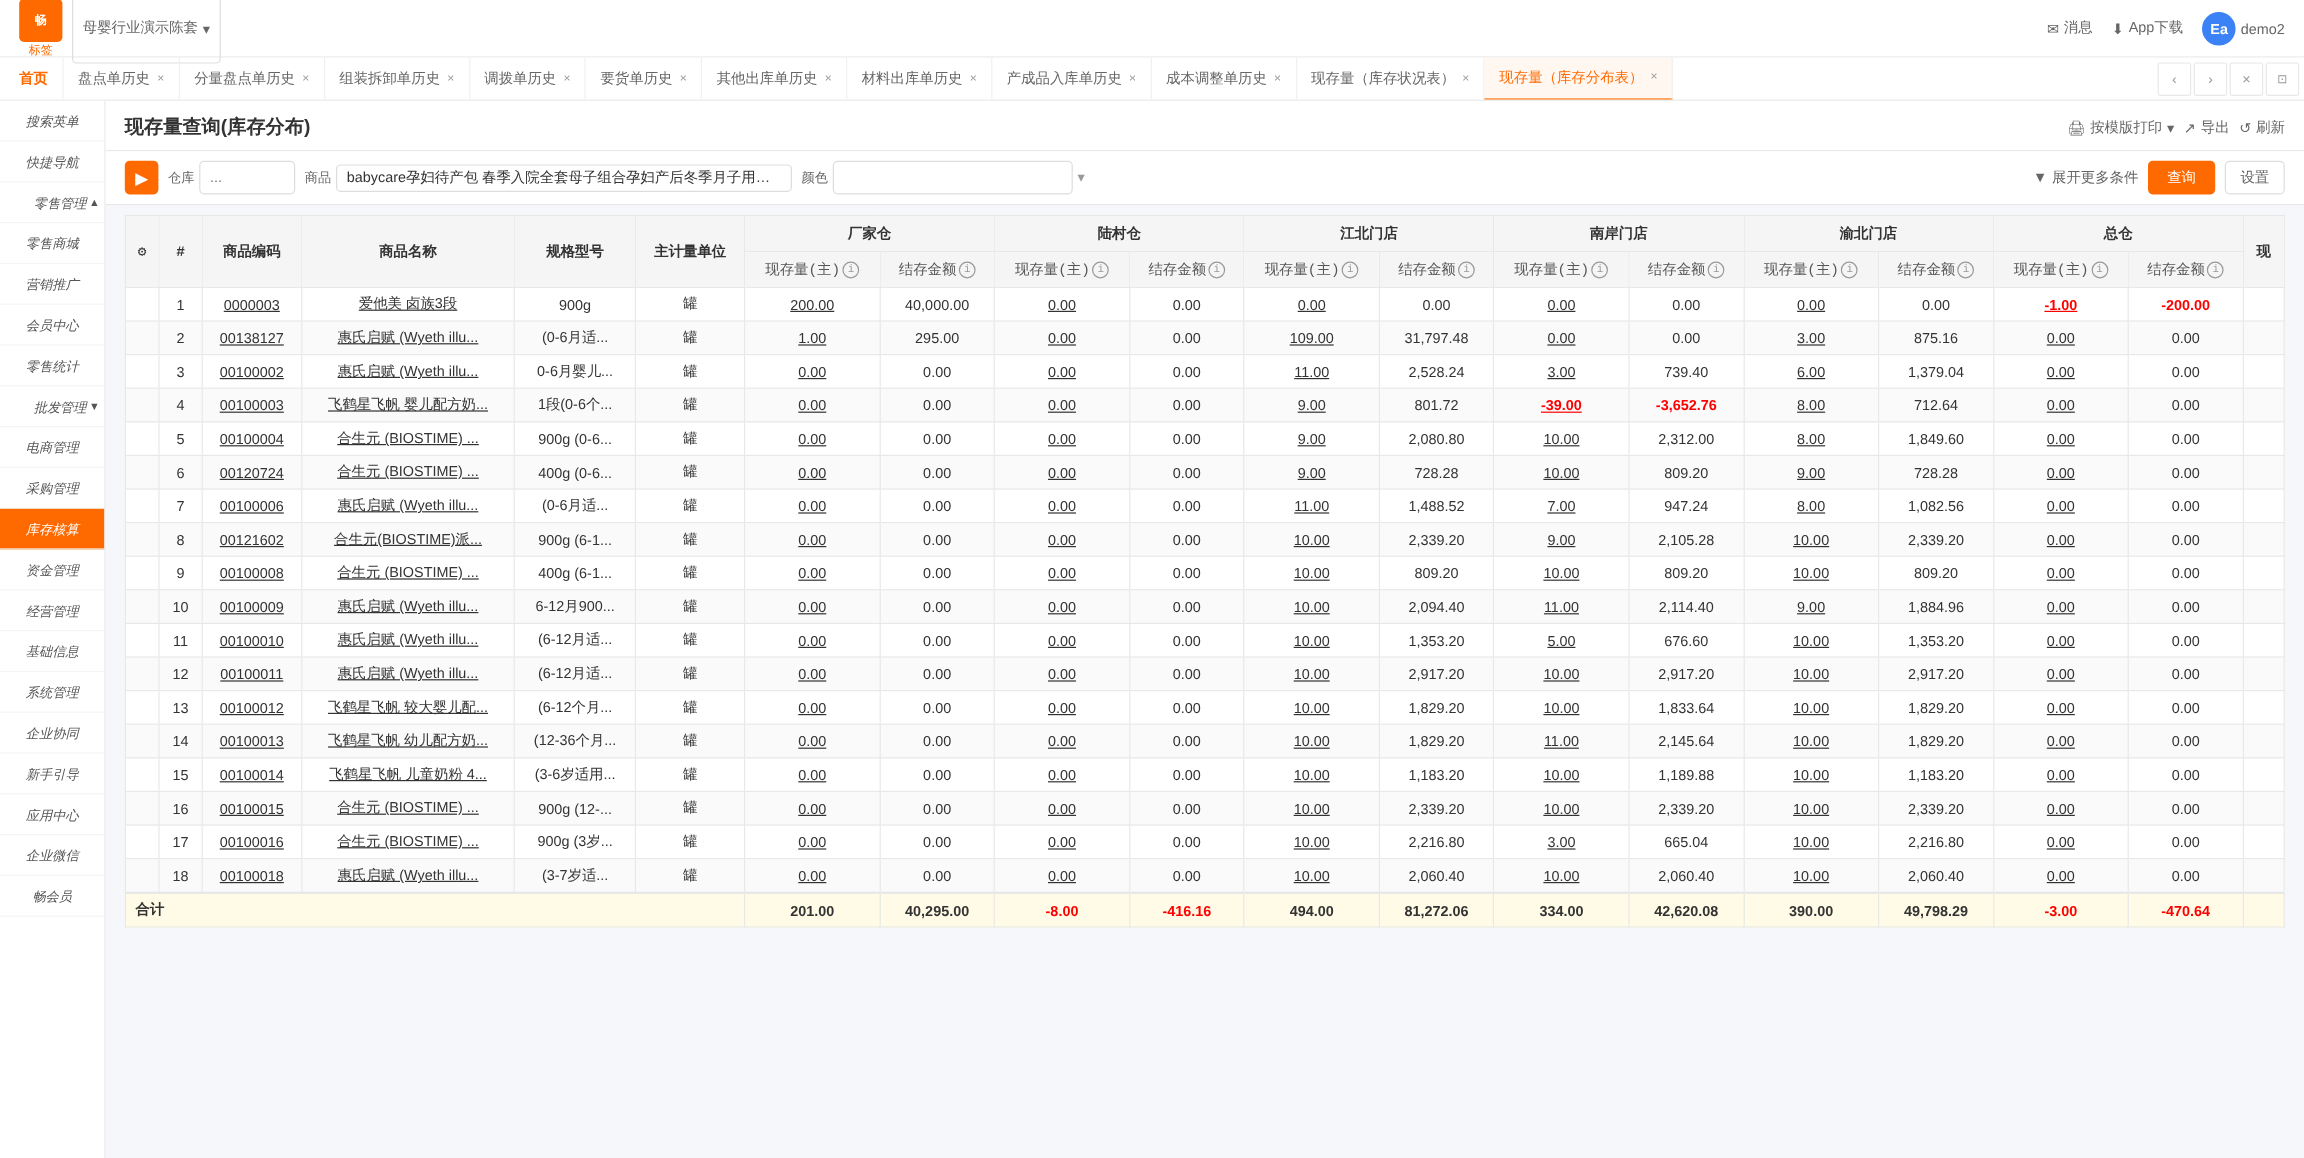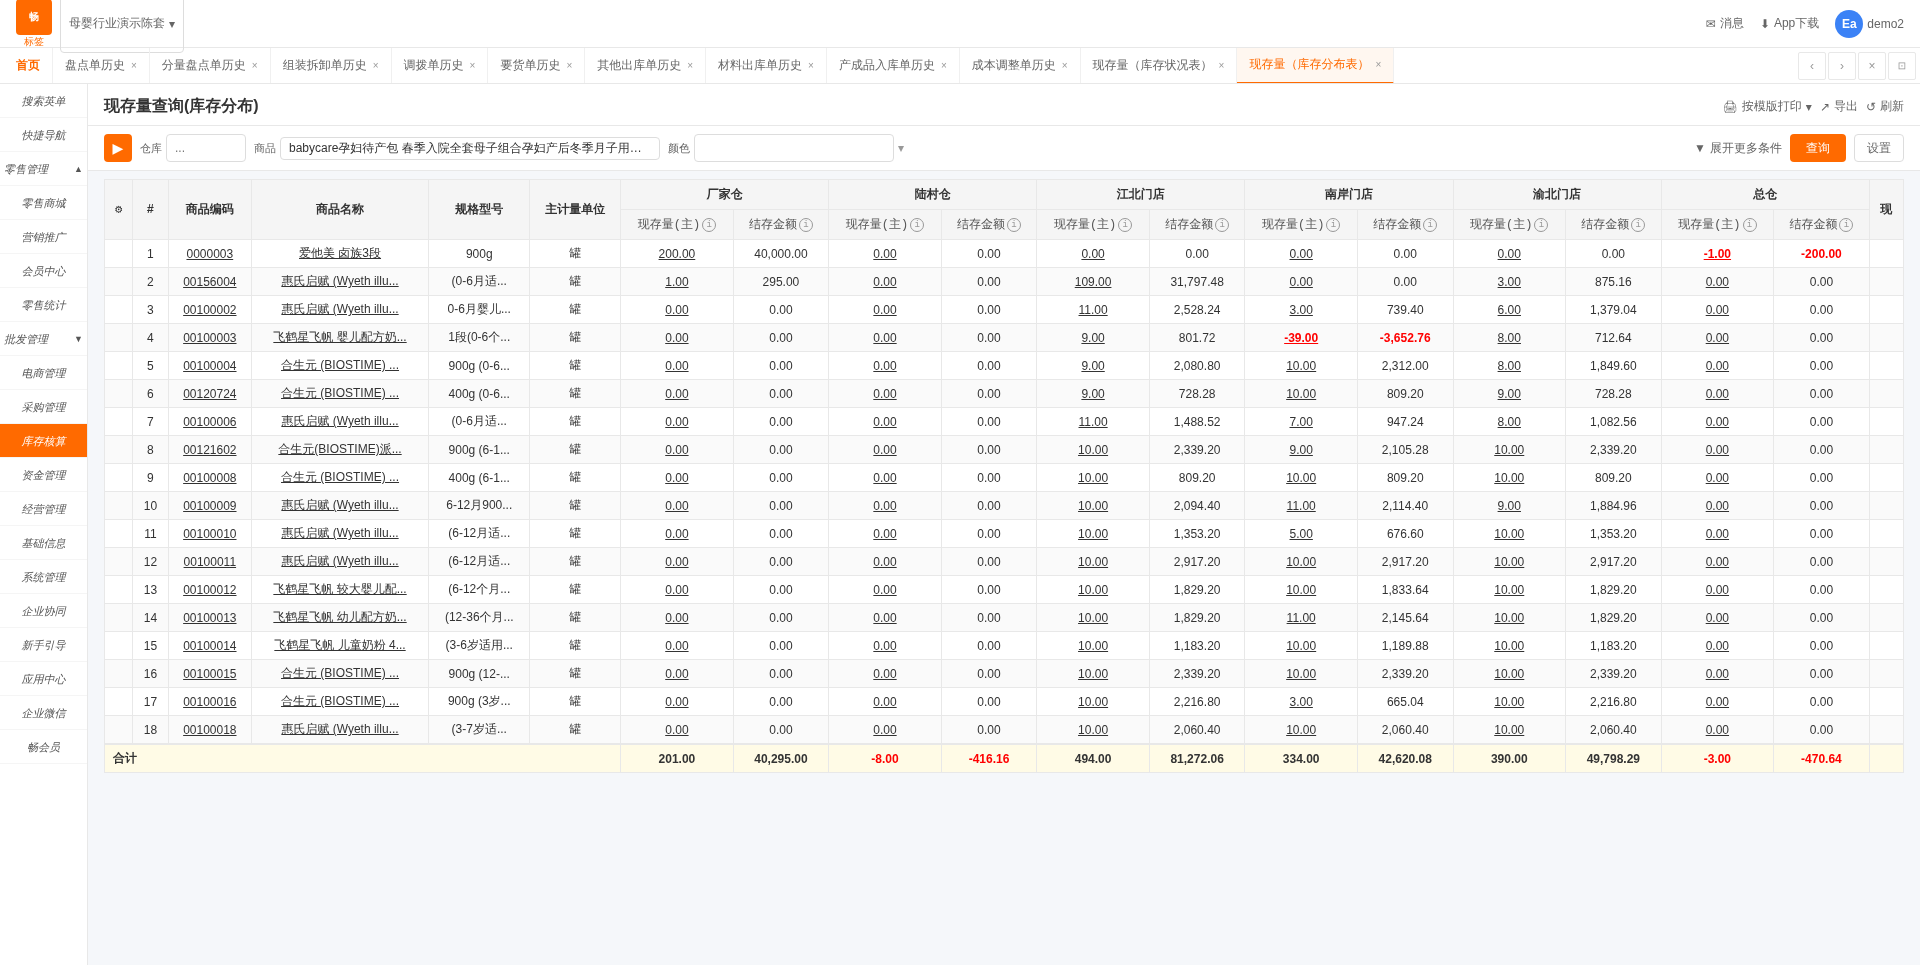--- a/index.html
+++ b/index.html
@@ -26,21 +26,21 @@
     .nav-action-btn { width: 28px; height: 28px; display: flex; align-items: center; justify-content: center; cursor: pointer; color: #999; border: 1px solid #e8e8e8; border-radius: 2px; }
 
     
     .main-layout { display: flex; height: calc(100vh - 84px); }
 
     
     .sidebar { width: 88px; background: #fff; border-right: 1px solid #e8e8e8; display: flex; flex-direction: column; overflow-y: auto; }
     .sidebar-item { padding: 8px 4px; text-align: center; cursor: pointer; color: #555; font-size: 12px; border-bottom: 1px solid #f5f5f5; }
     .sidebar-item.active { background: #ff6a00; color: #fff; }
     .sidebar-item-label { font-size: 11px; margin-top: 2px; font-style: italic; }
-    .sidebar-expand { display: flex; align-items: center; justify-content: space-between; gap: 2px; }
+    .sidebar-expand { display: flex; align-items: center; justify-content: flex-end; gap: 2px; }
 
     
     .content { flex: 1; overflow: hidden; display: flex; flex-direction: column; background: #f5f7fa; }
 
     
     .page-header { background: #fff; padding: 12px 16px 0 16px; border-bottom: 1px solid #e8e8e8; }
     .page-title { font-size: 16px; font-weight: bold; color: #333; margin-bottom: 8px; }
     .page-actions { display: flex; align-items: center; justify-content: flex-end; gap: 8px; padding-bottom: 8px; }
     .page-action-btn { display: flex; align-items: center; gap: 4px; font-size: 12px; color: #666; cursor: pointer; }
 
@@ -357,21 +357,21 @@
     <td class="">0.00</td>
     <td class="underline">0.00</td>
     <td>0.00</td>
     <td class="underline red">-1.00</td>
     <td class="red">-200.00</td>
     <td></td>
   </tr>
             <tr>
     <td></td>
     <td>2</td>
-    <td class="underline">00156004</td>
+    <td class="underline">00138127</td>
     <td class="underline">惠氏启赋 (Wyeth illu...</td>
     <td>(0-6月适...</td>
     <td>罐</td>
     <td class="underline">1.00</td>
     <td>295.00</td>
     <td class="underline">0.00</td>
     <td>0.00</td>
     <td class="underline">109.00</td>
     <td>31,797.48</td>
     <td class="underline ">0.00</td>

